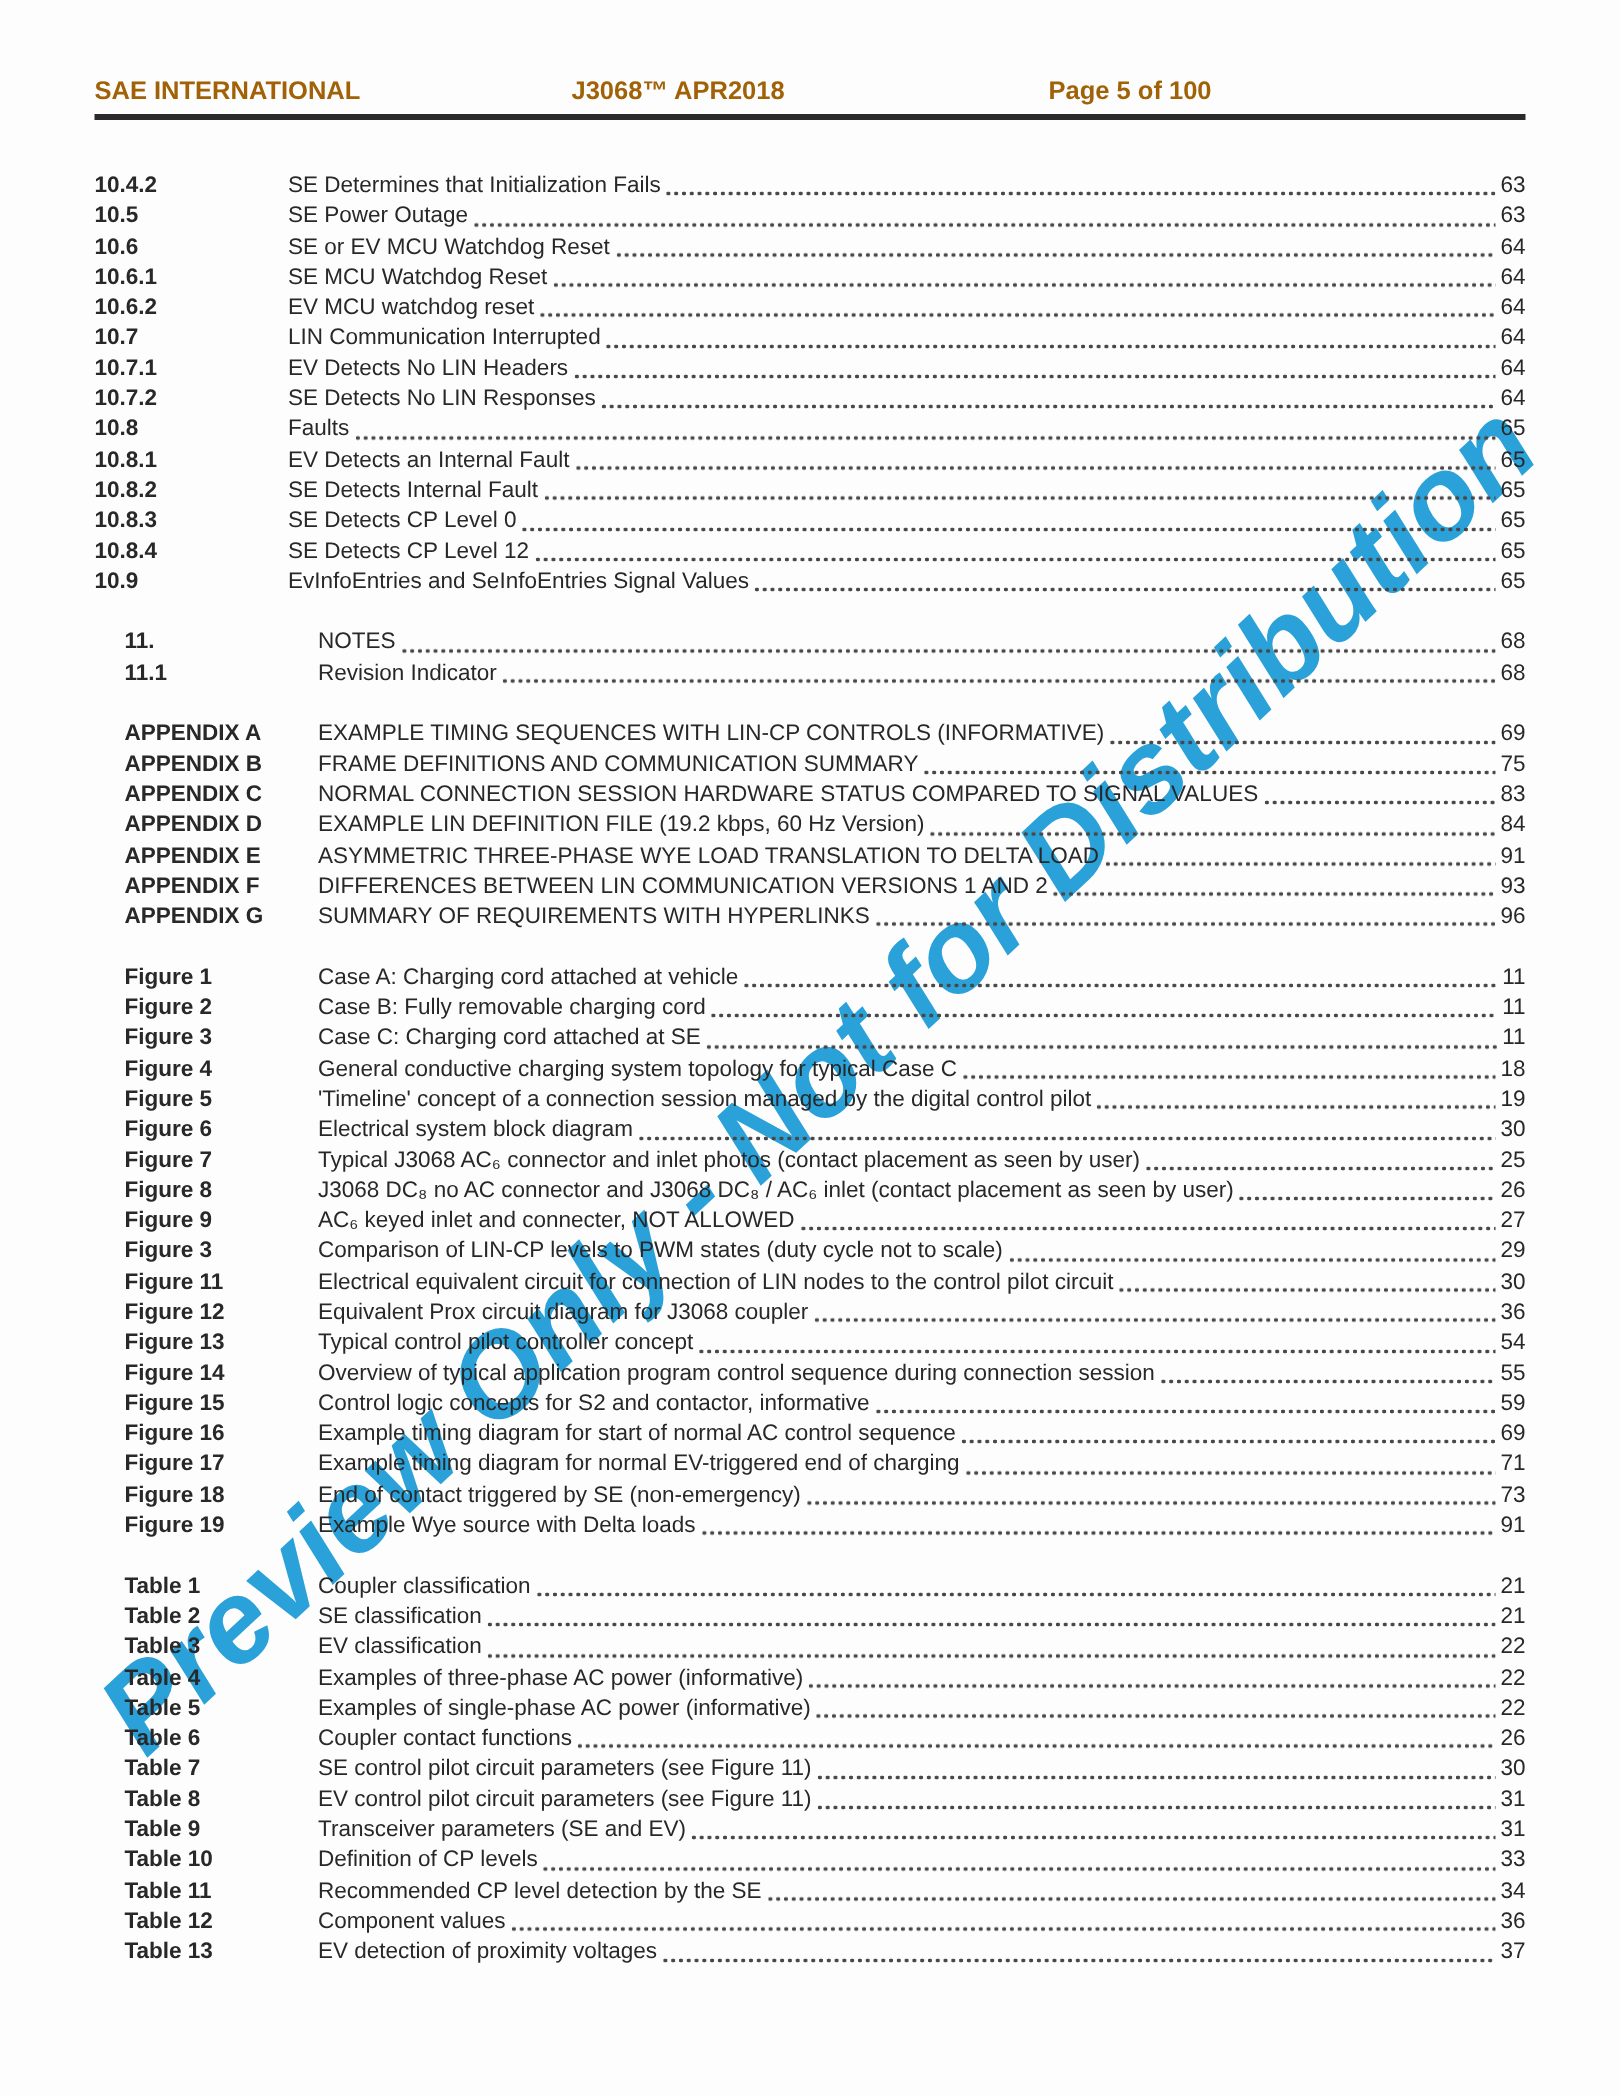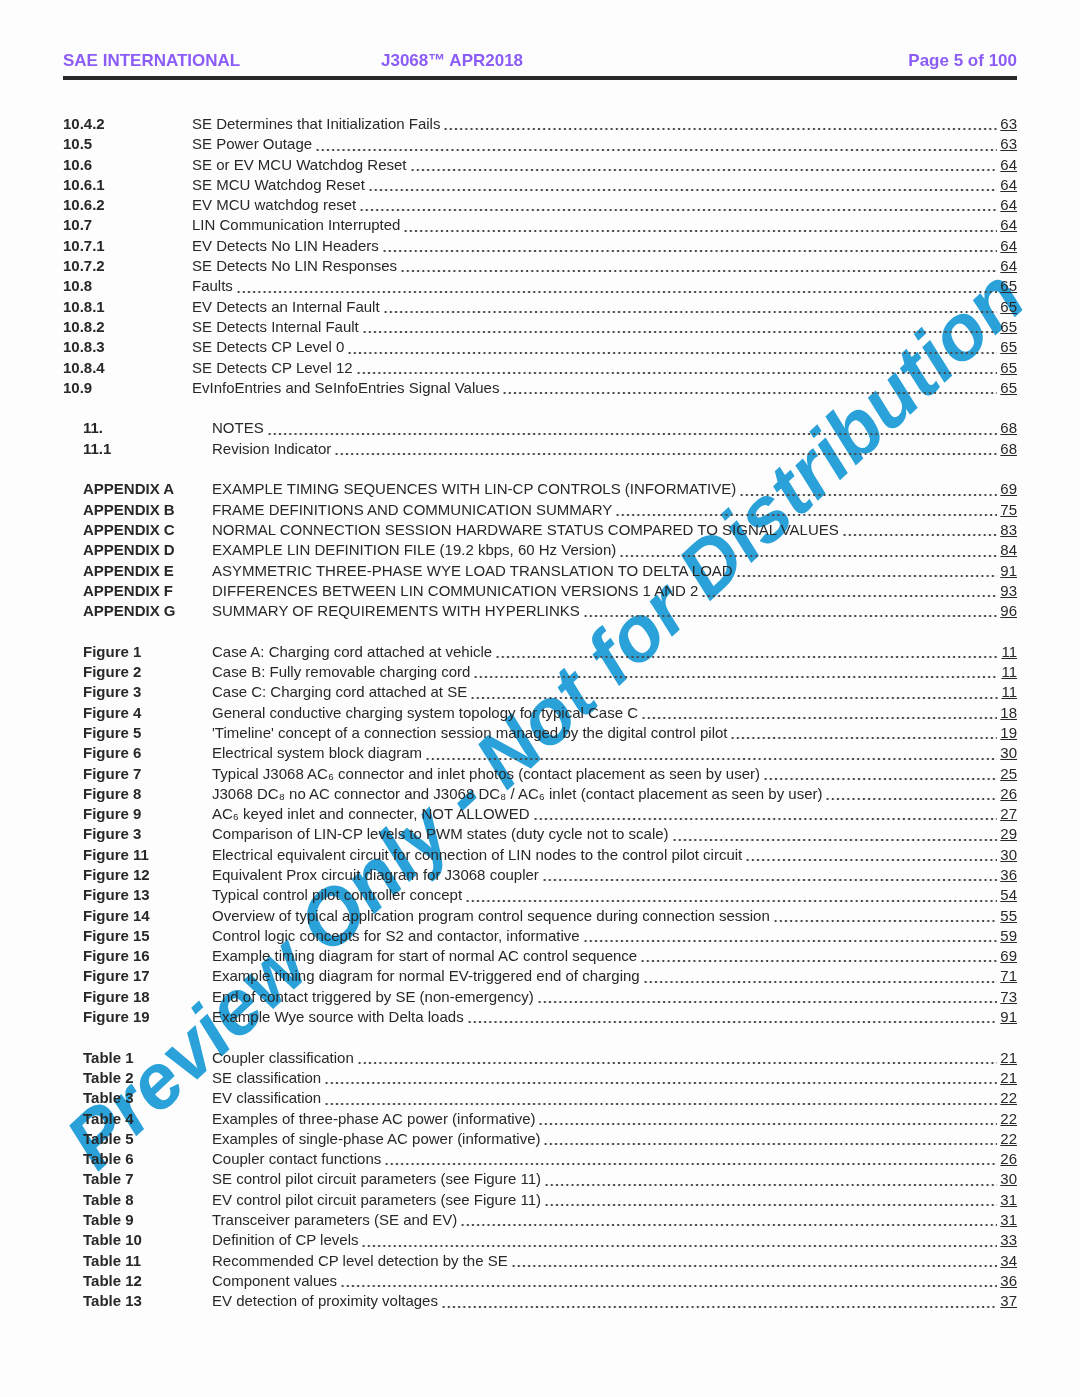--- a/index.html
+++ b/index.html
@@ -31,48 +31,48 @@
   .content {
     position: relative;
     z-index: 1;
     padding: 51px 63px 0 63px;
   }
   .page-header {
     display: flex;
     align-items: baseline;
     font-size: 17px;
     font-weight: bold;
-    color: #8b5cf6;
+    color: #a16207;
     border-bottom: 4px solid #2a2a2a;
     padding-bottom: 5px;
   }
   .page-header .h-left   { flex: 1; text-align: left; }
   .page-header .h-center { flex: 1; text-align: left; }
-  .page-header .h-right  { flex: 1; text-align: right; }
+  .page-header .h-right  { flex: 1; }
 
   .toc { margin-top: 34px; font-size: 15px; }
   .toc-group + .toc-group { margin-top: 20.3px; margin-left: 20px; }
   .toc-row {
     display: flex;
     height: 20.3px;
     line-height: 20.3px;
     white-space: nowrap;
   }
   .toc-label { flex: 0 0 129px; font-weight: bold; }
   .toc-title { flex: 0 0 auto; }
   .toc-leader {
     flex: 1 1 8px;
     min-width: 8px;
     margin: 0 3px 0 3px;
     background-image: radial-gradient(circle, #474747 1.15px, rgba(0,0,0,0) 1.45px);
     background-size: 5.2px 6px;
     background-repeat: repeat-x;
     background-position: left bottom 2px;
   }
-  .toc-page { flex: 0 0 auto; text-align: center; text-decoration: underline; }
+  .toc-page { flex: 0 0 auto; text-align: center; }
 </style>
 </head>
 <body>
 
 <div class="page">
 
   <div class="watermark" style="color: rgb(42, 162, 217);">Preview Only - Not for Distribution</div>
 
   <div class="content">
 

